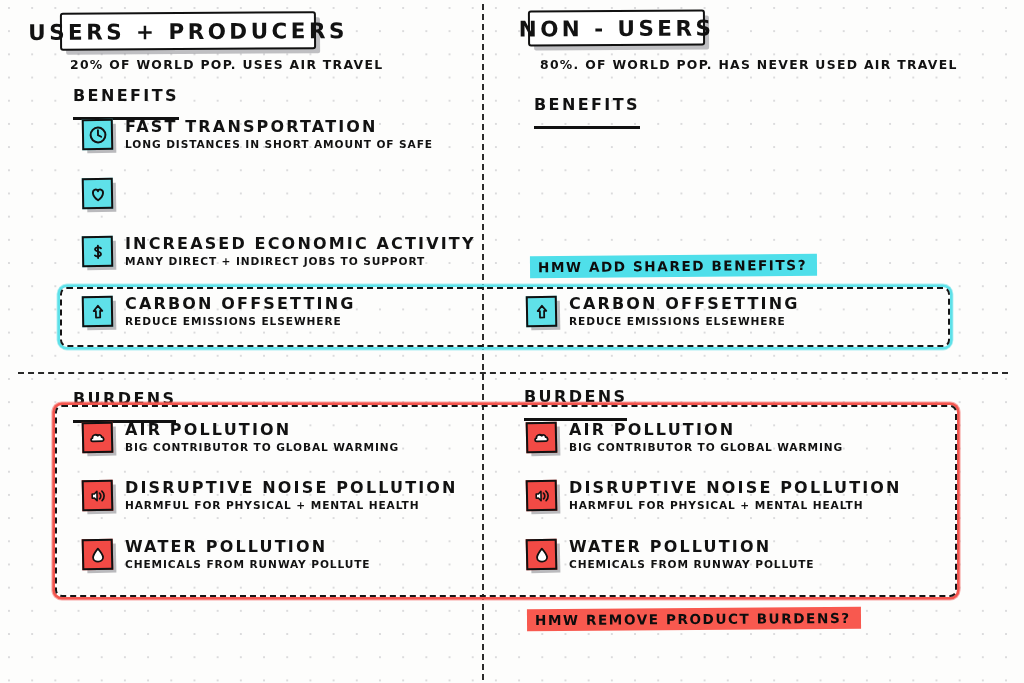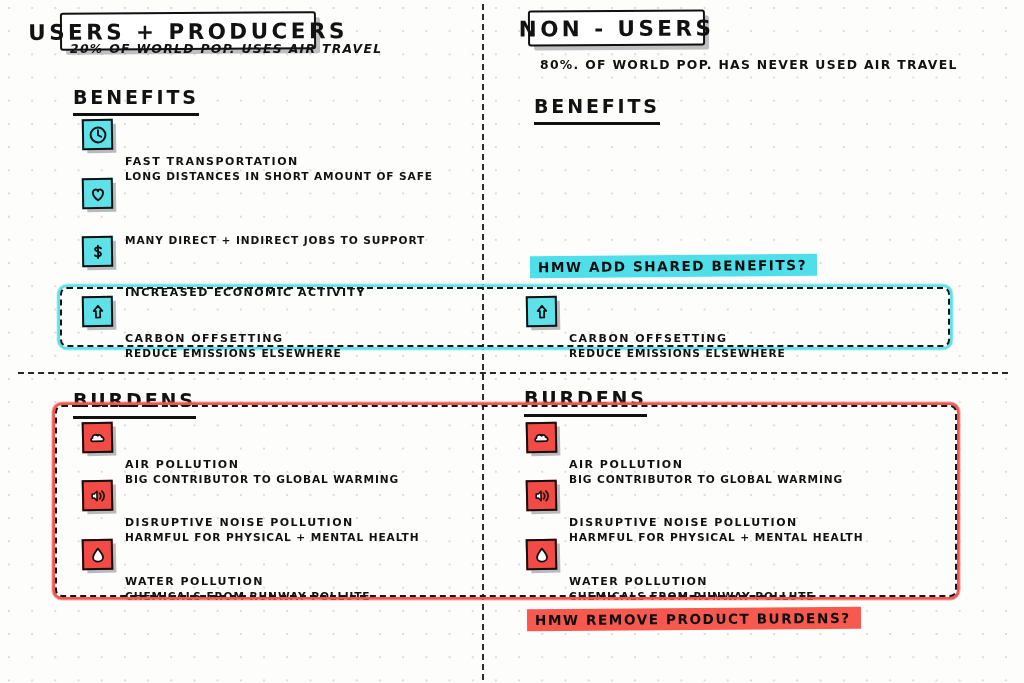--- a/index.html
+++ b/index.html
@@ -79,29 +79,29 @@
   }
   #title-left  { left: 60px; top: 12px; width: 256px; height: 38px; }
   #title-right { left: 528px; top: 10px; width: 177px; height: 36px; }
 
   
   .substat {
     position: absolute;
     font-size: 12.4px;
     letter-spacing: 0.105em;
   }
-  #substat-left  { left: 70px;  top: 41px; font-style: italic; }
+  #substat-left  { left: 70px;  top: 57px; }
   #substat-right { left: 532px; top: 57px; }
 
   
   .section-head {
     position: absolute;
-    font-size: 19px;
+    font-size: 16px;
     letter-spacing: 0.15em;
-    padding-bottom: 5px;
+    padding-bottom: 12px;
     border-bottom: 3.1px solid #111;
   }
   #benefits-left  { left: 73px;  top: 86px; }
   #benefits-right { left: 534px; top: 95px; }
   #burdens-left   { left: 73px;  top: 389px; }
   #burdens-right  { left: 524px; top: 387px; }
 
   
   .item {
     position: absolute;
@@ -120,23 +120,22 @@
     justify-content: center;
     box-shadow: 4px 4px 0 -1px rgba(145,145,150,0.62);
     margin-top: 2px;
   }
   .icon-sq.cyan { background: #5fe1e9; transform: rotate(-1deg); }
   .icon-sq.red  { background: #f24a45; transform: rotate(-1.3deg); }
   .icon-sq svg { display: block; }
 
   .item-text { display: flex; flex-direction: column; gap: 2px; }
   .item-title {
-    font-size: 11px;
+    font-size: 16px;
     letter-spacing: 0.135em;
-    margin-top: 38px;
   }
   .item-sub {
     font-size: 10.6px;
     letter-spacing: 0.085em;
   }
 
   
   .marker {
     position: absolute;
     font-size: 13.6px;
@@ -221,22 +220,22 @@
   </div>
 
   <div class="item" style="left:82px; top:234px;">
     <span class="icon-sq cyan">
       <svg width="20" height="20" viewBox="0 0 20 20">
         <path d="M13 6.4 C12.1 5.2 7.6 4.7 7.1 7.3 C6.7 9.6 12.9 9.1 12.9 12 C12.9 14.6 8.2 14.9 6.9 13.4" fill="none" stroke="#111" stroke-width="1.9" stroke-linecap="round"></path>
         <path d="M10 3.7 L10 16.1" fill="none" stroke="#111" stroke-width="1.9" stroke-linecap="round"></path>
       </svg>
     </span>
     <span class="item-text">
+      <span class="ink item-title">INCREASED ECONOMIC ACTIVITY</span>
       <span class="ink item-sub">MANY DIRECT + INDIRECT JOBS TO SUPPORT</span>
-      <span class="ink item-title">INCREASED ECONOMIC ACTIVITY</span>
     </span>
   </div>
 
   <div class="ink section-head" id="burdens-left">BURDENS</div>
 
   <div class="item" style="left:82px; top:420px;">
     <span class="icon-sq red">
       <svg width="20" height="20" viewBox="0 0 20 20">
         <path d="M4.6 13.2 C2.6 13.2 2.4 10.4 4.4 10.0 C4.2 7.0 8.1 5.6 9.8 7.8 C11.0 6.3 13.6 6.9 13.6 9.1 C15.9 9.0 16.4 13.2 14.2 13.2 Z" fill="#fff" stroke="#111" stroke-width="1.8" stroke-linejoin="round"></path>
       </svg>

